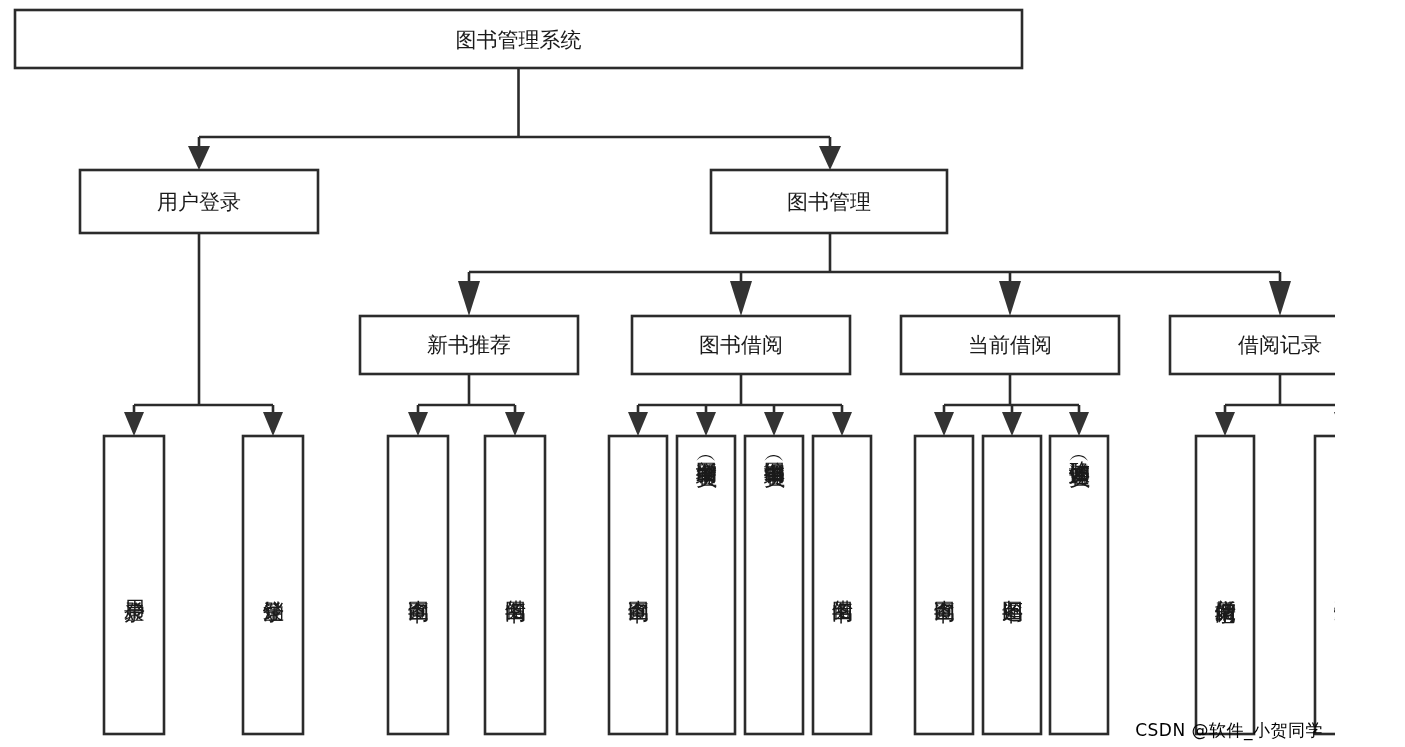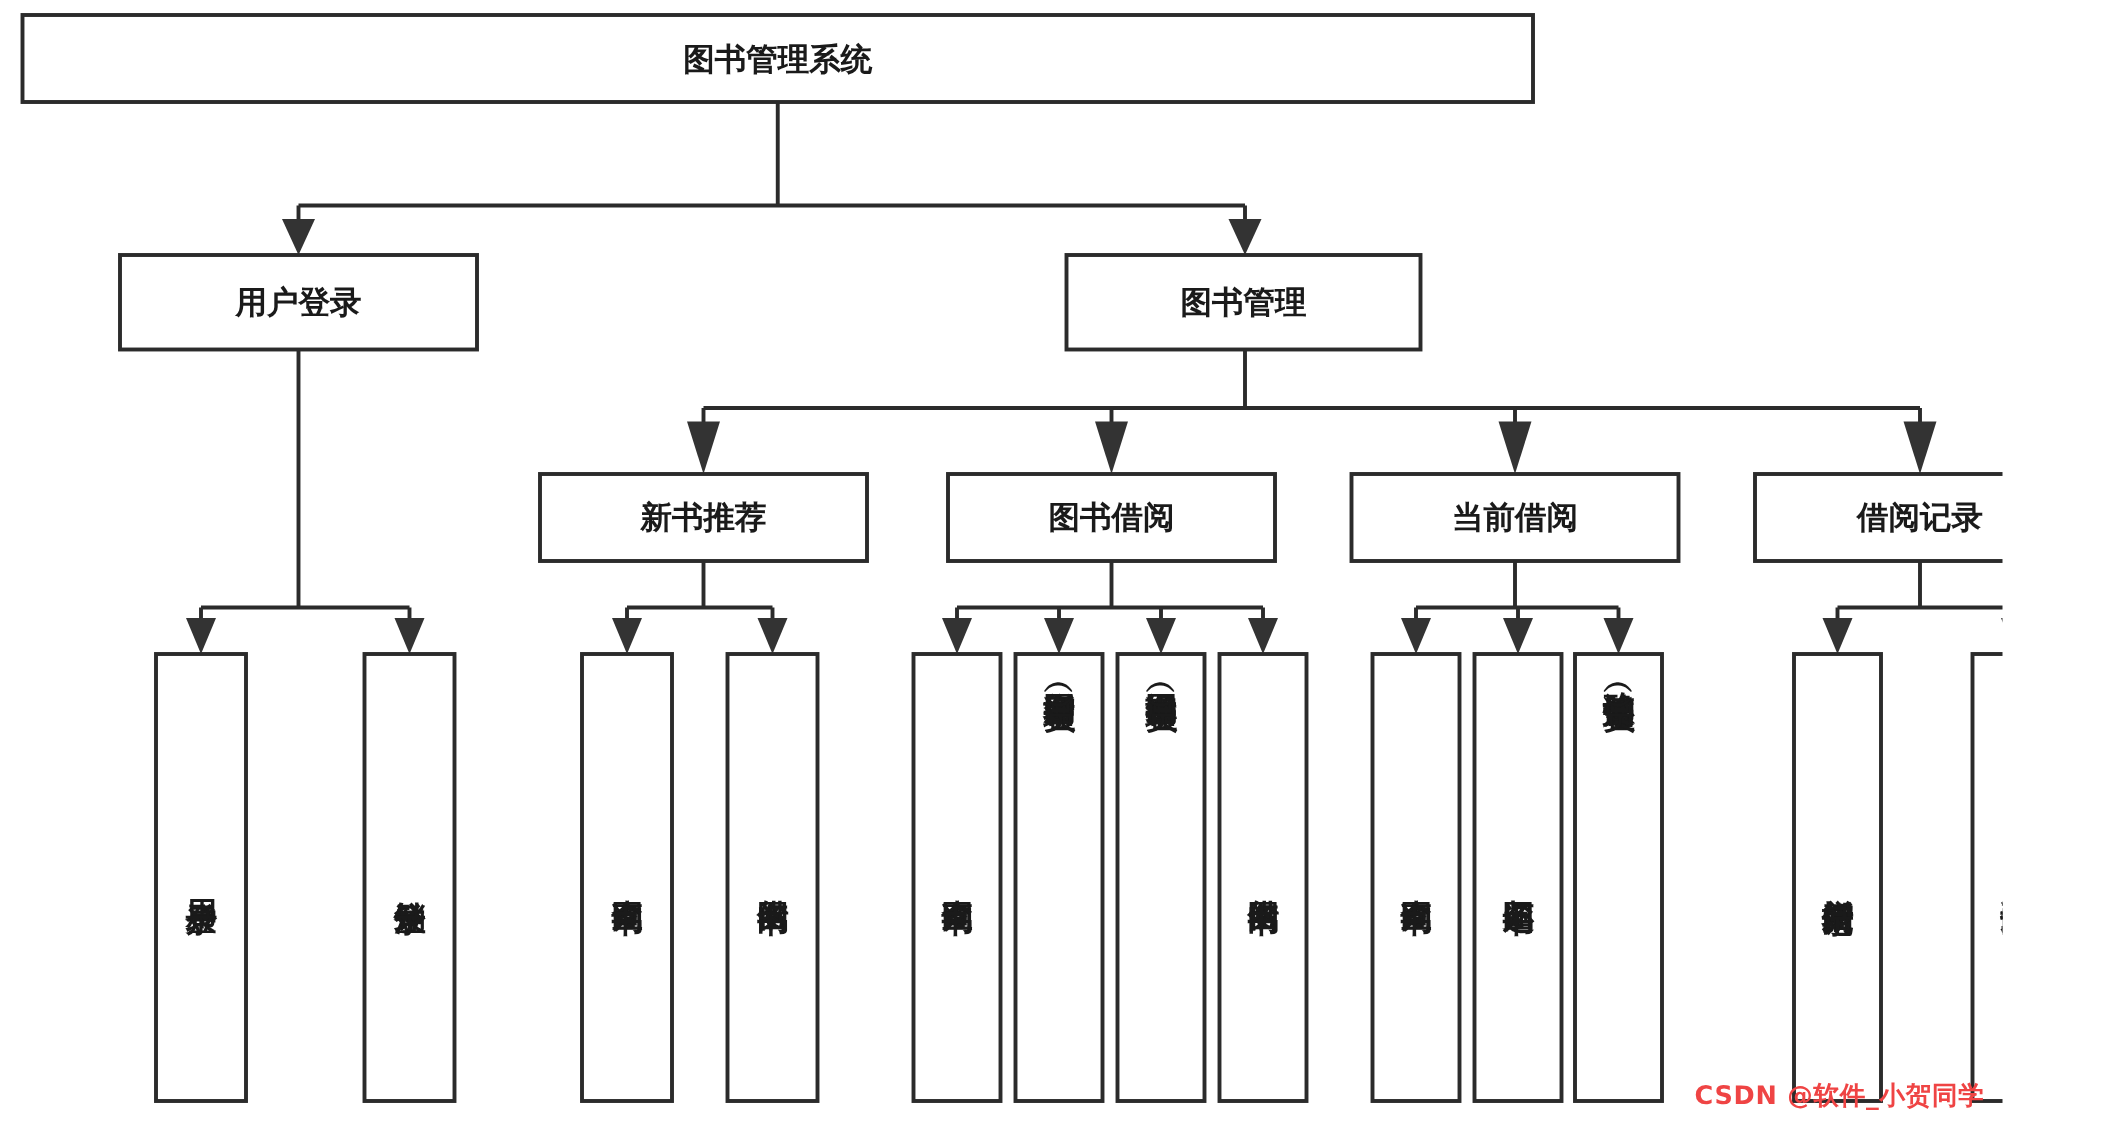--- a/index.html
+++ b/index.html
@@ -10,21 +10,20 @@
   }
   body {
     font-family: "DejaVu Sans", "Liberation Sans", sans-serif;
   }
   #canvas {
     position: relative;
     width: 1335px;
     height: 747px;
     background: #ffffff;
     overflow: hidden;
-    font-weight: bold;
   }
   svg.diagram {
     position: absolute;
     left: 0;
     top: 0;
     width: 1405px;
     height: 747px;
   }
   .node-box {
     fill: #ffffff;
@@ -66,21 +65,21 @@
     letter-spacing: 1px;
     white-space: nowrap;
     text-align: center;
   }
   .watermark {
     position: absolute;
     right: 12px;
     bottom: 5px;
     font-family: "DejaVu Sans", "Liberation Sans", sans-serif;
     font-size: 17px;
-    color: #ef4444;
+    color: #000000;
     letter-spacing: 0.5px;
     white-space: nowrap;
   }
 </style>
 </head>
 <body>
 
 <div id="canvas">
 
   <svg class="diagram" viewBox="0 0 1405 747">

